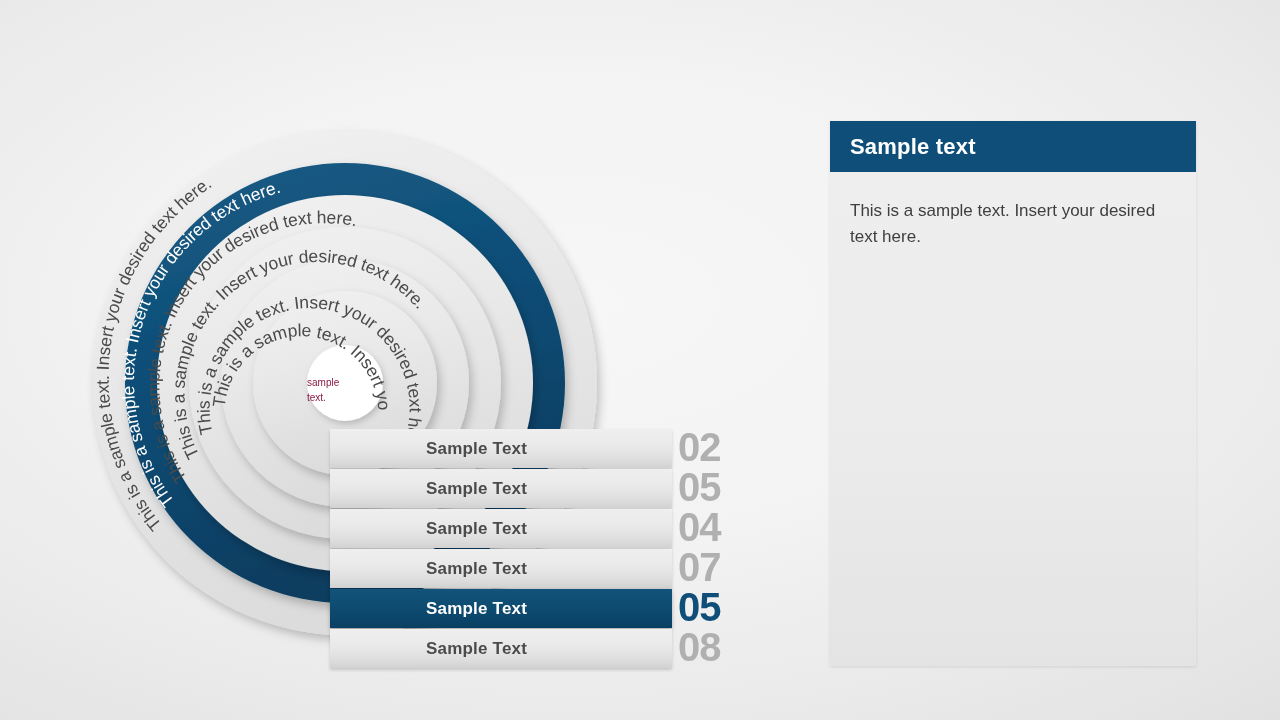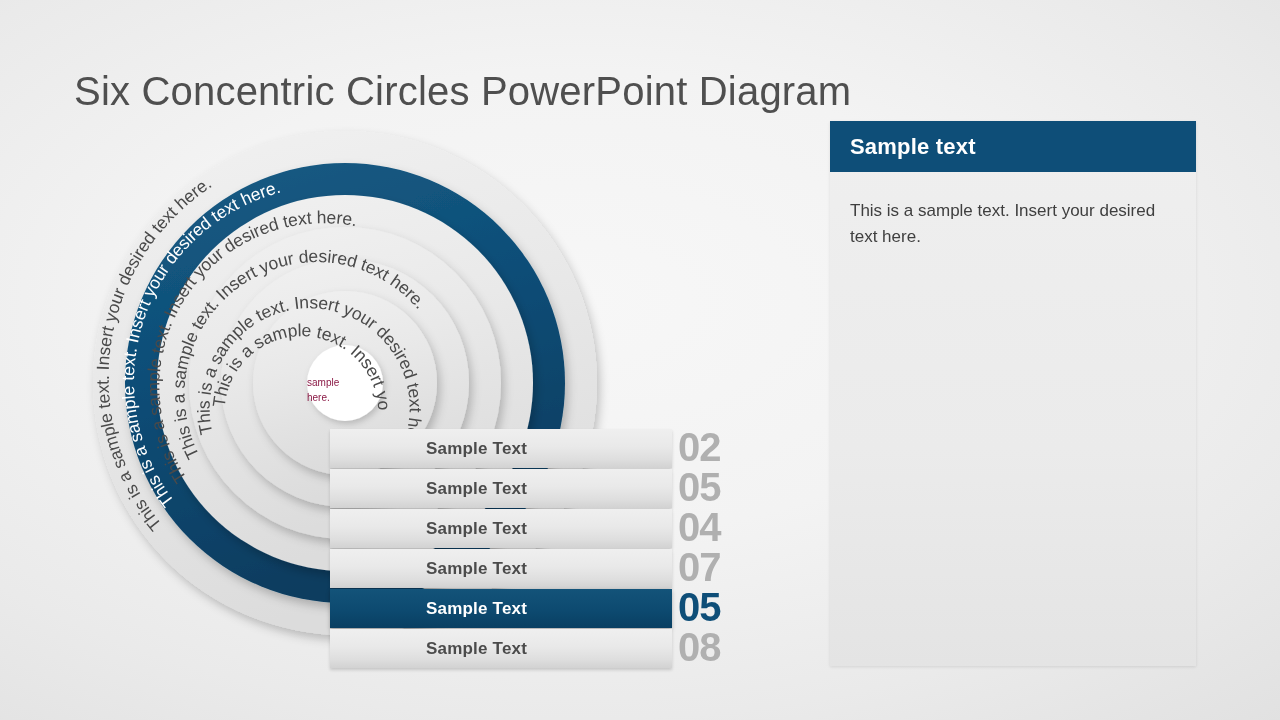--- a/index.html
+++ b/index.html
@@ -147,21 +147,20 @@
     font-size: 17px;
     line-height: 26px;
     color: #3f3f3f;
   }
 </style>
 </head>
 <body>
 
 <div id="slide">
 
-  <h1 id="page-title">Six Concentric Circles PowerPoint Diagram</h1>
 
   <div id="diagram-wrap">
     <svg id="rings-svg" width="760" height="660" viewBox="0 0 760 660">
       <defs>
         <linearGradient id="gGrey" x1="0" y1="0" x2="0.25" y2="1">
           <stop offset="0%" stop-color="#f1f1f1"></stop>
           <stop offset="45%" stop-color="#e9e9e9"></stop>
           <stop offset="100%" stop-color="#dcdcdc"></stop>
         </linearGradient>
         <linearGradient id="gBlue" x1="0" y1="0" x2="0.3" y2="1">
@@ -227,21 +226,21 @@
       <text class="ring-label-text">
         <textPath href="#arc5" startOffset="2%">This is a sample text. Insert your desired text here.</textPath>
       </text>
       <text class="ring-label-text">
         <textPath href="#arc6" startOffset="3%">This is a sample text. Insert your desired text here.</textPath>
       </text>
     </svg>
 
     <div id="center-label">
       <div>sample</div>
-      <div>here.</div>
+      <div>text.</div>
     </div>
   </div>
 
   <div id="legend">
 
     <div class="legend-row" style="top:0px">
       <div class="legend-bar"></div>
       <div class="legend-label">Sample  Text</div>
       <div class="legend-number">02</div>
     </div>

